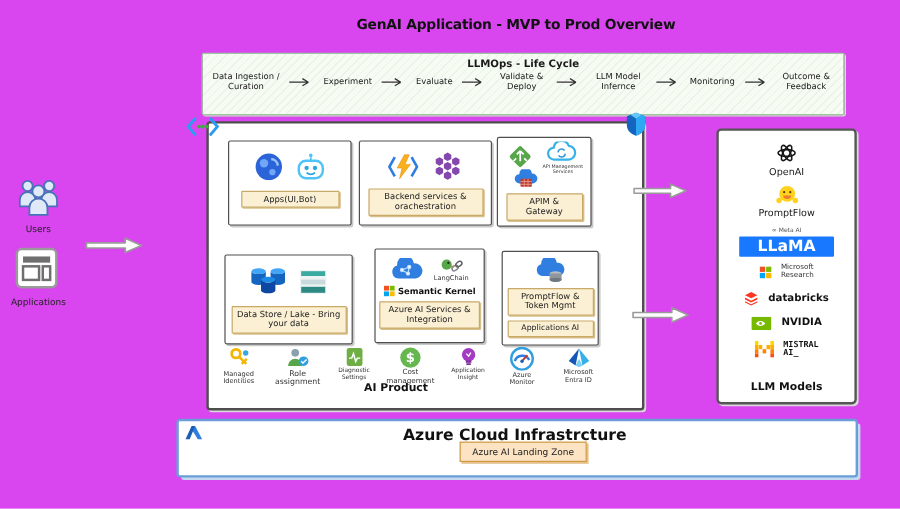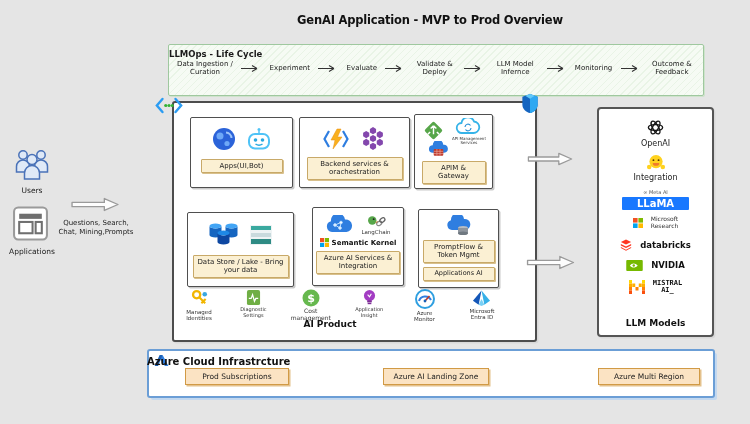--- a/index.html
+++ b/index.html
@@ -1,27 +1,27 @@
 <!DOCTYPE html>
 <html><head>
 <meta charset="utf-8">
 <style>
   html,body{margin:0;padding:0;background:#fff;}
-  #canvas{position:relative;width:750px;height:424px;background:#e5e5e5;
+  #canvas{position:relative;width:750px;height:424px;background:#d946ef;
     font-family:"DejaVu Sans",sans-serif;color:#222;overflow:hidden;}
   .abs{position:absolute;}
   
   .page-title{left:258px;top:13px;width:344px;text-align:center;
     font-size:11.5px;font-weight:bold;letter-spacing:-0.2px;color:#111;}
   
   .lifecycle{left:168px;top:44px;width:534px;height:50px;
     border:1px solid #9fc89f;border-radius:2px;
     background:repeating-linear-gradient(135deg,#f6fbf4 0 4px,#e9f4e6 4px 5px);
     box-shadow:1px 1px 0 #cfe3cc;}
-  .lc-title{text-align:left;font-size:8.5px;font-weight:bold;margin-top:4px;color:#1a1a1a;}
+  .lc-title{text-align:center;font-size:8.5px;font-weight:bold;margin-top:4px;color:#1a1a1a;}
   .lc-row{display:flex;align-items:center;justify-content:space-between;padding:1px 8px 0 8px;}
   .lc-stage{font-size:7px;line-height:1.2;text-align:center;color:#1a1a1a;flex:0 0 auto;}
   .w56{width:56px}.w42{width:42px}.w46{width:46px}
   .lc-arrow{width:22px;height:9px;flex:0 0 auto;}
   
   .side-label{font-size:7.5px;text-align:center;color:#222;}
   .flow-text{left:56px;top:219px;width:80px;font-size:7px;line-height:1.3;text-align:center;color:#222;}
   
   .main-box{left:172px;top:101px;width:361px;height:237px;border:2px solid #4d4d4d;
     border-radius:3px;background:#fff;box-shadow:1.5px 1.5px 0 #d9d9d9;}
@@ -35,29 +35,29 @@
   .svc{display:flex;flex-direction:column;align-items:center;gap:1px;}
   .svc-label{font-size:5.5px;line-height:1.15;text-align:center;color:#333;}
   .product-label{left:280px;top:319px;width:100px;text-align:center;font-size:9px;font-weight:bold;color:#111;}
   
   .llm-box{left:597px;top:107px;width:113px;height:226px;border:2px solid #555;border-radius:4px;
     background:#fff;box-shadow:1.5px 1.5px 0 #d9d9d9;display:flex;flex-direction:column;align-items:center;}
   .llm-name{font-size:8px;color:#222;margin-top:2px;}
   .llm-row{display:flex;align-items:center;gap:8px;margin-top:6px;}
   .ms-text{font-size:6px;line-height:1.15;color:#333;}
   .meta-line{font-size:5px;color:#555;margin-top:7px;}
-  .llama-chip{background:#1878ff;color:#fff;font-weight:bold;font-size:10px;
+  .llama-chip{background:#1878ff;color:#fff;font-weight:bold;font-size:13px;
     padding:1px 15px;border-radius:1px;margin-top:2px;}
   .brand-bold{font-size:8.5px;font-weight:bold;color:#111;}
-  .mistral-text{font-family:"DejaVu Sans Mono",monospace;font-size:7px;font-weight:bold;line-height:1.1;color:#111;text-align:center;}
+  .mistral-text{font-family:"DejaVu Sans Mono",monospace;font-size:7px;font-weight:bold;line-height:1.1;color:#111;}
   .llm-label{font-size:9px;font-weight:bold;color:#111;margin-top:auto;margin-bottom:7px;}
   
   .infra-box{left:147px;top:349px;width:564px;height:45px;border:2px solid #6b9ed6;border-radius:3px;
     background:#fff;box-shadow:3px 3px 0 -1px #c3d8ef;}
-  .infra-title{left:147px;top:356px;width:564px;font-size:10px;font-weight:bold;color:#111;}
+  .infra-title{left:147px;top:356px;width:564px;text-align:center;font-size:13px;font-weight:bold;color:#111;}
   .orange-chip{position:absolute;top:368px;height:15px;background:#fbe3c3;border:1px solid #d19a45;
     box-shadow:1.5px 1.5px 0 #e4c18c;font-size:7.5px;color:#222;display:flex;align-items:center;
     justify-content:center;text-align:center;}
   .stacked::before{content:"";position:absolute;inset:0;transform:translate(6px,-6px);
     background:#fbe3c3;border:1px solid #d19a45;z-index:-1;}
 </style>
 </head>
 <body>
 
 <div id="canvas">
@@ -111,21 +111,20 @@
     <rect x="2" y="2" width="32" height="31" rx="4" fill="#fff" stroke="#9a9a9a" stroke-width="2"></rect>
     <rect x="7" y="8" width="22" height="5" fill="#6f6f6f"></rect>
     <rect x="7" y="16" width="13" height="11" fill="none" stroke="#6f6f6f" stroke-width="2"></rect>
     <rect x="23" y="16" width="6" height="11" fill="none" stroke="#6f6f6f" stroke-width="2"></rect>
   </svg>
   <div class="abs side-label" style="left:0px;top:247px;width:64px">Applications</div>
 
   <svg class="abs" style="left:66px;top:196px;width:58px;height:17px" viewBox="0 0 60 20">
     <path d="M3 7.5 H41 V3 L57 10 L41 17 V12.5 H3 Z" fill="#fdfdfd" stroke="#9a9a9a" stroke-width="1.6" stroke-linejoin="round"></path>
   </svg>
-  <div class="abs flow-text">Questions, Search, Chat, Mining,Prompts</div>
 
   <div class="abs main-box"></div>
 
   <svg class="abs" style="left:155px;top:96px;width:28px;height:19px" viewBox="0 0 30 20">
     <path d="M8 3 L2 10 L8 17" stroke="#2b9cf2" stroke-width="2.6" fill="none" stroke-linecap="round"></path>
     <path d="M22 3 L28 10 L22 17" stroke="#2b9cf2" stroke-width="2.6" fill="none" stroke-linecap="round"></path>
     <circle cx="11.5" cy="10" r="1.7" fill="#35b335"></circle>
       <circle cx="15" cy="10" r="1.7" fill="#35b335"></circle>
       <circle cx="18.5" cy="10" r="1.7" fill="#35b335"></circle>
   </svg>
@@ -272,20 +271,29 @@
   </div>
 
   <div class="abs svc-row">
     <div class="svc" style="width:38px">
       <svg style="width:19px;height:19px" viewBox="0 0 20 20">
         <circle cx="7" cy="6" r="3.8" fill="none" stroke="#f2b600" stroke-width="2.4"></circle>
         <path d="M10 9 L16 15 M14 13 l2.5 -2.5 M12 15 l2 -2" stroke="#f2b600" stroke-width="2.2" fill="none"></path>
         <circle cx="15.5" cy="5.5" r="2.4" fill="#3aa7e0"></circle>
       </svg>
       <div class="svc-label">Managed Identities</div>
+    </div>
+    <div class="svc" style="width:44px">
+      <svg style="width:20px;height:18px" viewBox="0 0 20 18">
+        <circle cx="8" cy="5" r="3.2" fill="#8aa0ae"></circle>
+        <path d="M2 16 a6 6 0 0 1 12 0 Z" fill="#57a64a"></path>
+        <circle cx="15" cy="12" r="4" fill="#2f9fe0"></circle>
+        <path d="M13 12 l1.5 1.5 L17.5 10.5" stroke="#fff" stroke-width="1.2" fill="none"></path>
+      </svg>
+      <div class="svc-label" style="font-size:6.5px">Role assignment</div>
     </div>
     <div class="svc" style="width:34px">
       <svg style="width:15px;height:17px" viewBox="0 0 16 18">
         <rect x="1" y="1" width="14" height="16" rx="2" fill="#6fae44"></rect>
         <path d="M3 10 h2.5 l1.5 -4 2 7 1.5 -3 H13" stroke="#fff" stroke-width="1.3" fill="none"></path>
       </svg>
       <div class="svc-label" style="font-size:5px">Diagnostic Settings</div>
     </div>
     <div class="svc" style="width:44px">
       <svg style="width:18px;height:18px" viewBox="0 0 18 18">
@@ -341,21 +349,21 @@
     </svg>
     <div class="llm-name">OpenAI</div>
     <svg style="width:20px;height:17px;margin-top:6px" viewBox="0 0 20 18">
       <circle cx="10" cy="8" r="7" fill="#ffd21e"></circle>
       <circle cx="7.3" cy="6.5" r="1" fill="#5a3a00"></circle>
         <circle cx="12.7" cy="6.5" r="1" fill="#5a3a00"></circle>
       <path d="M6.5 9.5 a3.5 3 0 0 0 7 0 Z" fill="#f07a2c"></path>
       <circle cx="2.8" cy="13.8" r="2.4" fill="#ffd21e"></circle>
         <circle cx="17.2" cy="13.8" r="2.4" fill="#ffd21e"></circle>
     </svg>
-    <div class="llm-name">Integration</div>
+    <div class="llm-name">PromptFlow</div>
     <div class="meta-line">
       <span>∞</span>
       <span>Meta AI</span>
     </div>
     <div class="llama-chip">LLaMA</div>
     <div class="llm-row">
       <svg style="width:10px;height:10px" viewBox="0 0 10 10">
         <rect width="4.6" height="4.6" fill="#f25022"></rect>
           <rect x="5.4" width="4.6" height="4.6" fill="#7fba00"></rect>
         <rect y="5.4" width="4.6" height="4.6" fill="#00a4ef"></rect>
@@ -403,17 +411,15 @@
     </div>
     <div class="llm-label">LLM Models</div>
   </div>
 
   <div class="abs infra-box"></div>
   <svg class="abs" style="left:154px;top:354px;width:15px;height:13px" viewBox="0 0 16 14">
     <path d="M9.2 1 L15.5 13 H11.6 L6.6 5 Z" fill="#2f7ee0"></path>
     <path d="M6 1 h3.2 L4.3 13 H0.6 Z" fill="#1a5fb4"></path>
   </svg>
   <div class="abs infra-title">Azure Cloud Infrastrcture</div>
-  <div class="orange-chip" style="left:185px;width:102px">Prod Subscriptions</div>
   <div class="orange-chip" style="left:383px;width:104px">Azure AI Landing Zone</div>
-  <div class="orange-chip stacked" style="left:598px;width:100px">Azure Multi Region</div>
 
 </div>
 
 </body></html>

